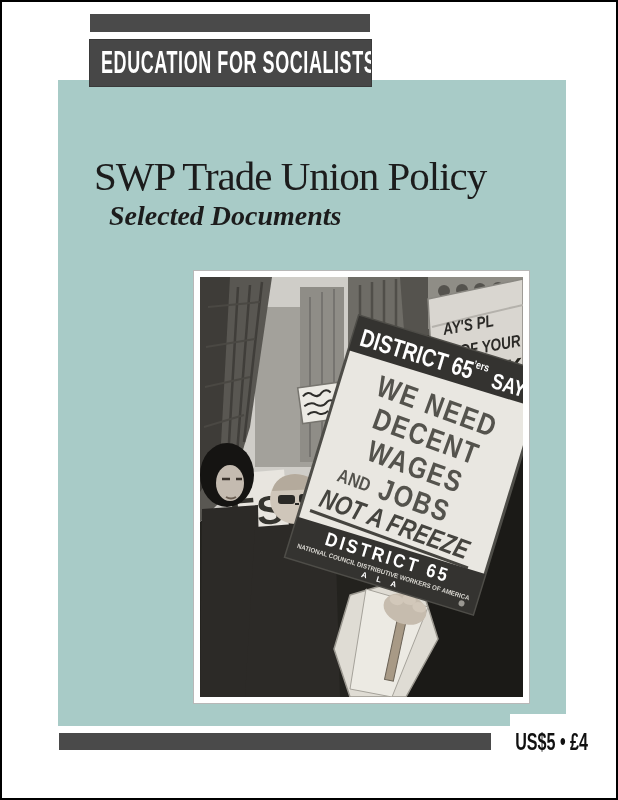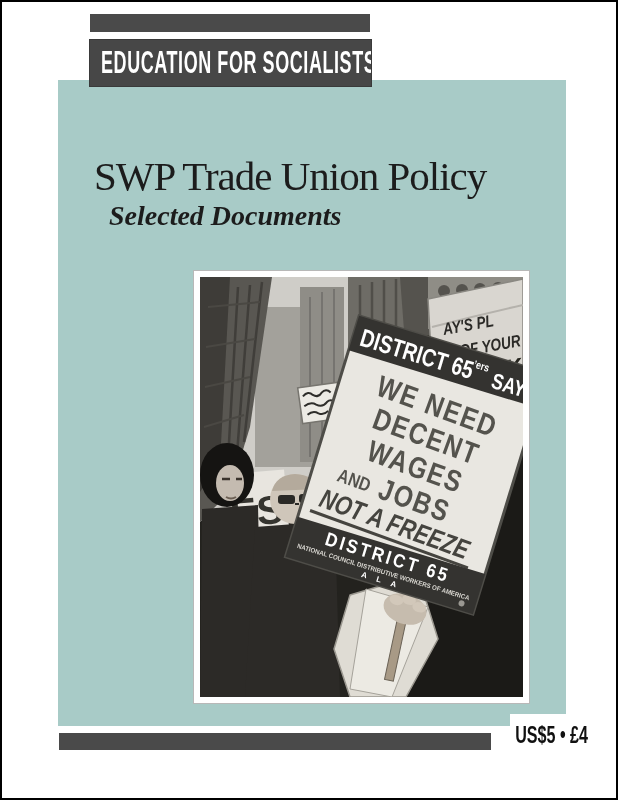--- a/index.html
+++ b/index.html
@@ -66,21 +66,21 @@
     padding:6px;
   }
   .photo-frame svg{display:block;width:100%;height:100%;}
   .bottom-bar{
     position:absolute;left:57px;top:731px;width:432px;height:17px;
     background:var(--bar-gray,#4a4a4a);
   }
   .price-label{
     position:absolute;left:508px;top:712px;width:78px;height:42px;
     background:#ffffff;
-    display:flex;align-items:center;justify-content:flex-end;
+    display:flex;align-items:flex-end;justify-content:flex-end;
   }
   .price-label span{
     display:inline-block;
     color:#111111;
     font-weight:bold;
     font-size:23px;
     white-space:nowrap;
     transform:scaleX(0.70);
     transform-origin:right center;
     font-family:"Liberation Sans",sans-serif;

